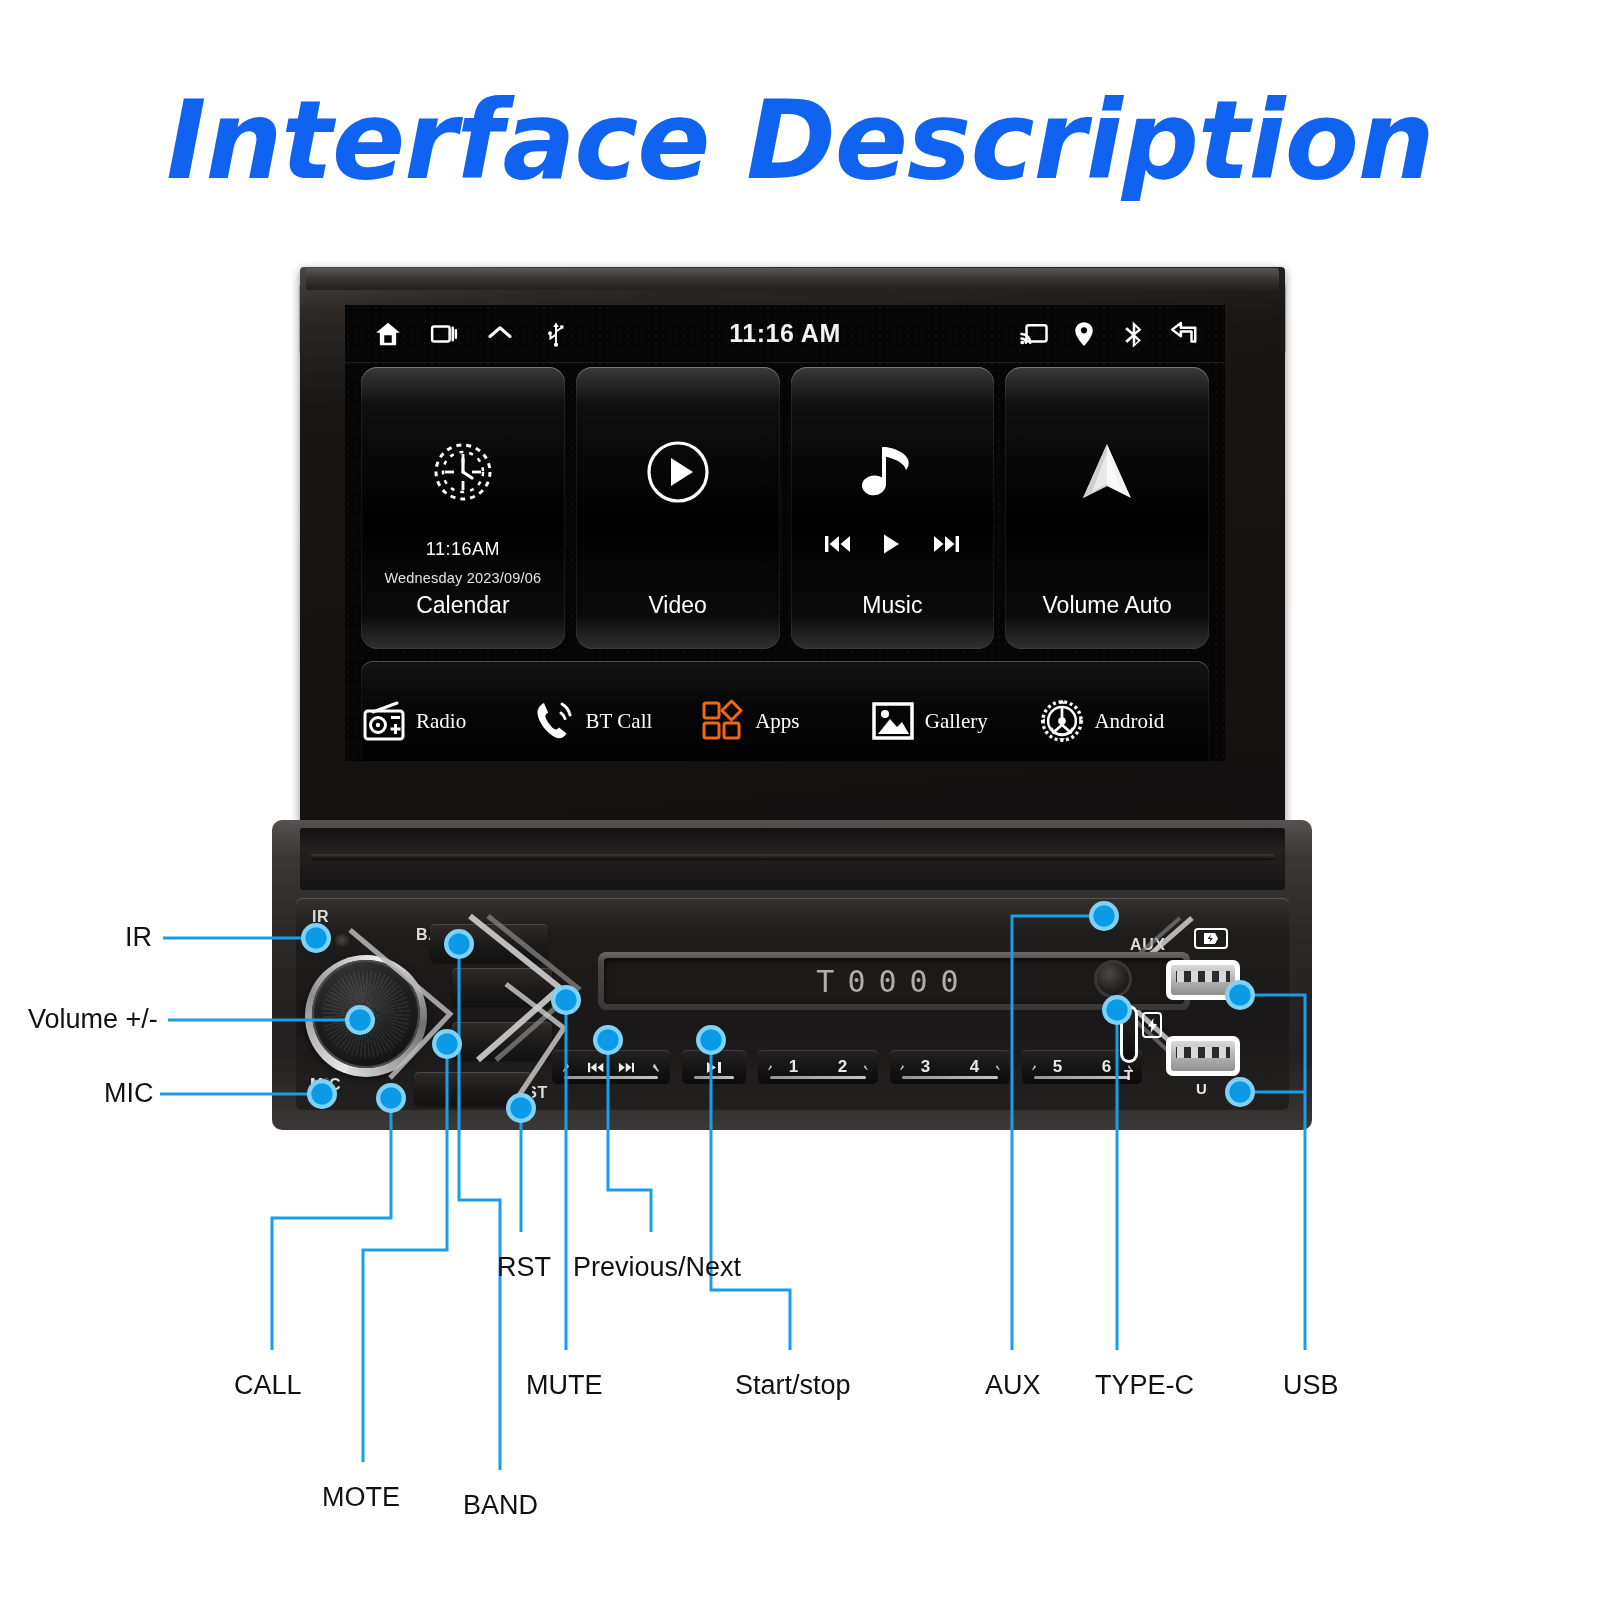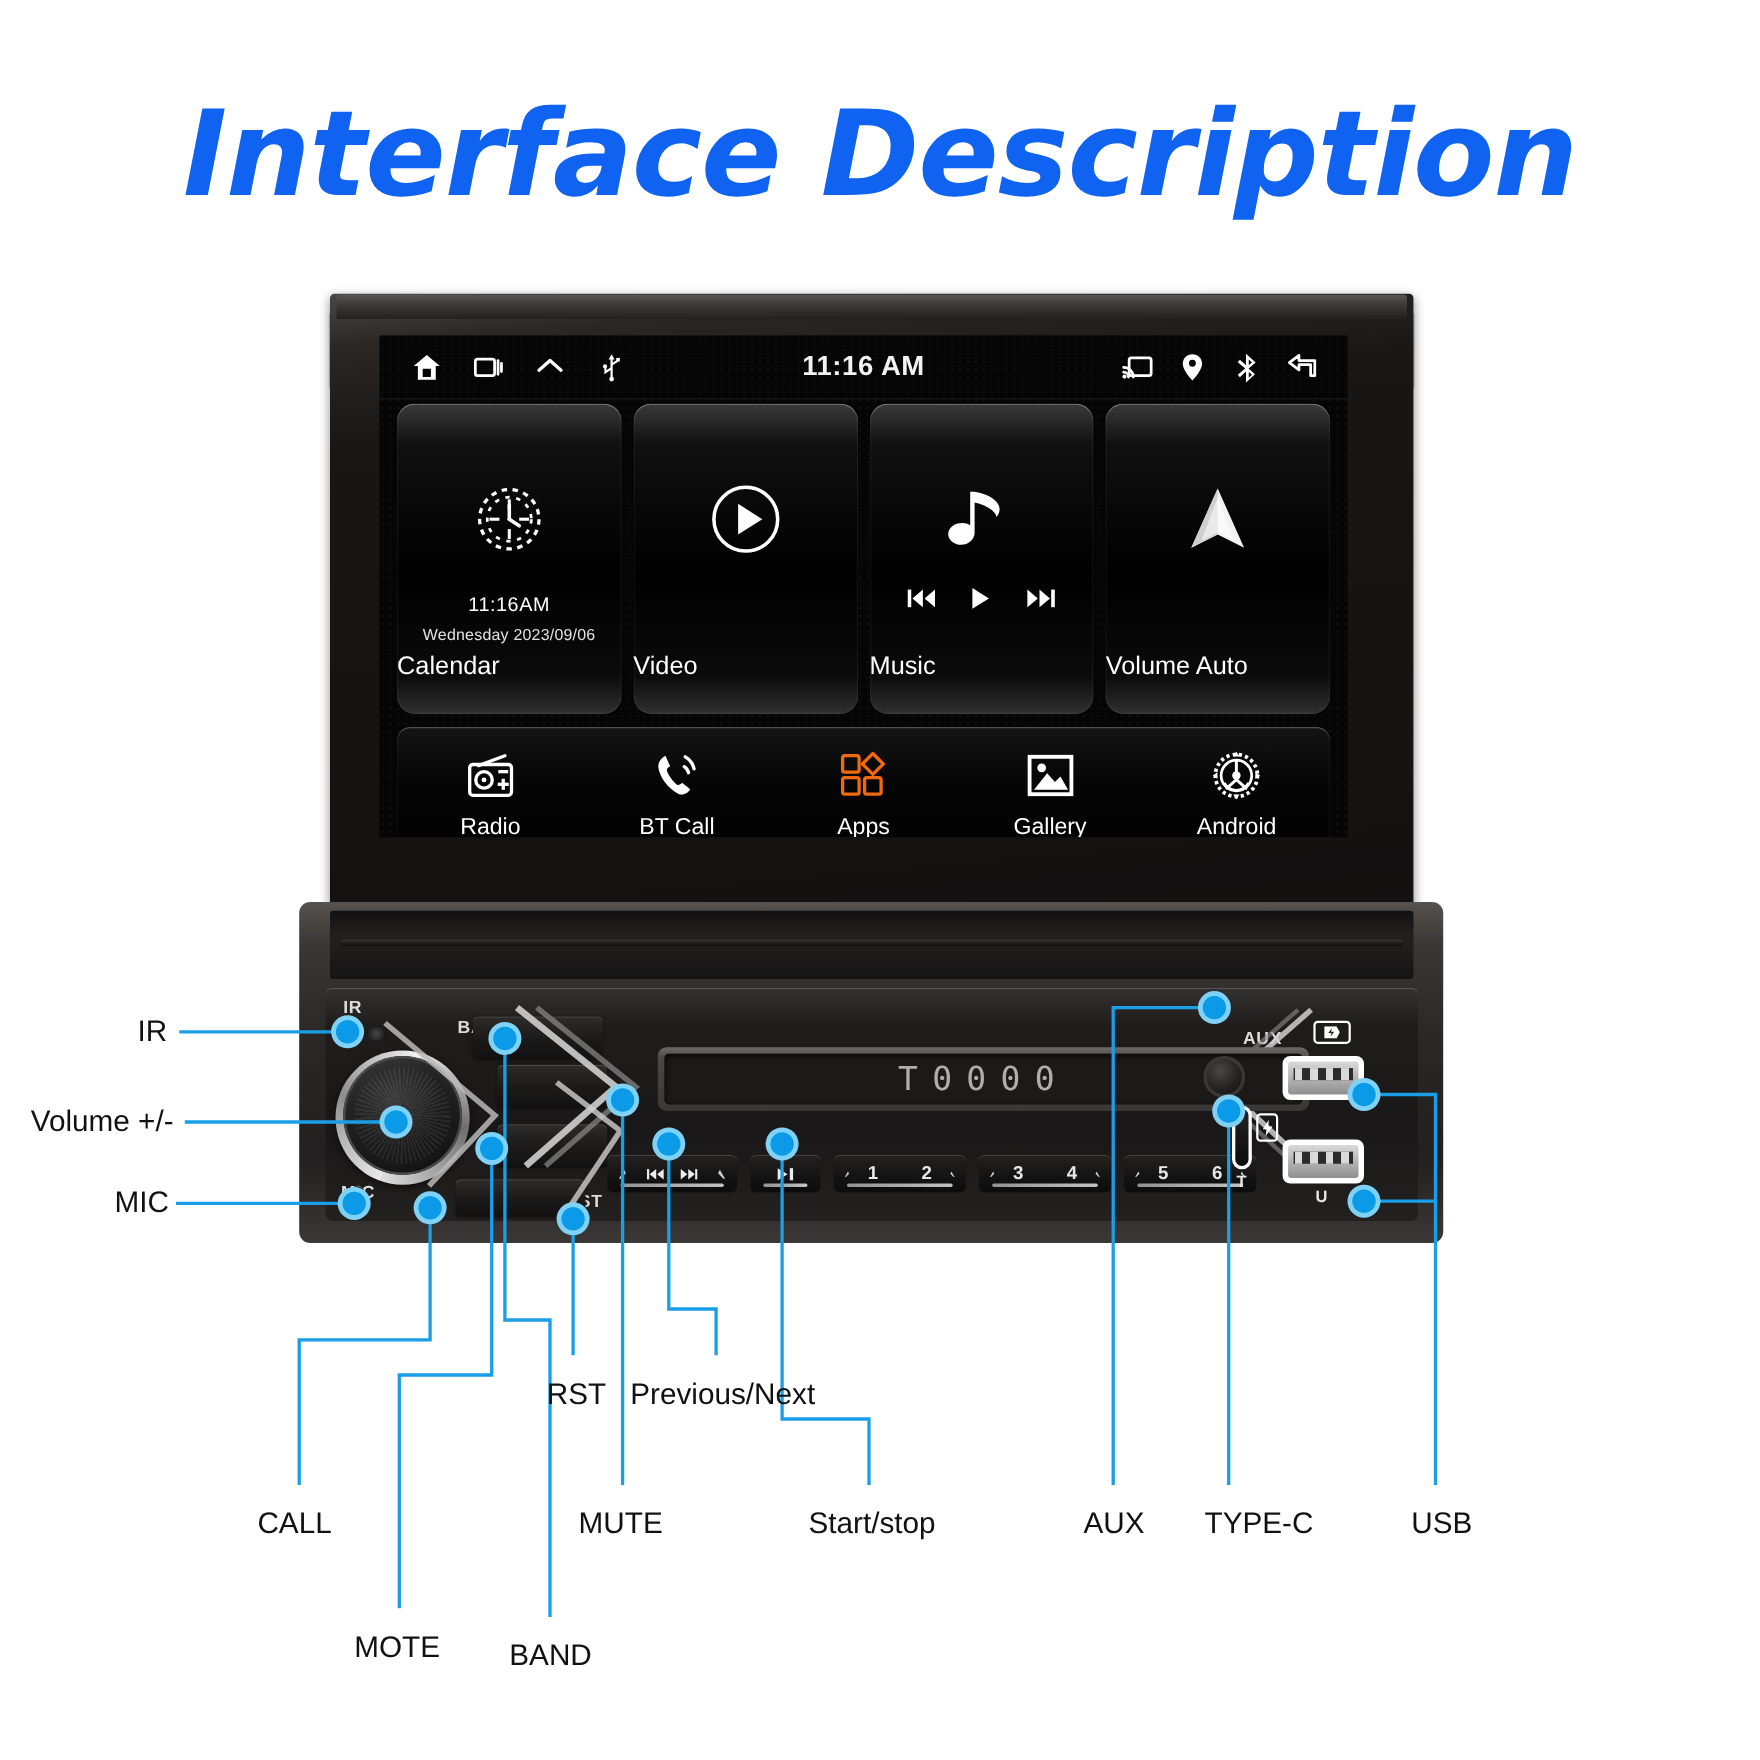--- a/index.html
+++ b/index.html
@@ -94,42 +94,42 @@
     border-radius: 16px;
     background:
       linear-gradient(180deg,#3a3a3a 0%,#101010 13%,#000 55%,#0b0b0b 88%,#303030 100%);
     box-shadow: inset 0 1px 0 rgba(255,255,255,.28), inset 0 0 0 1px rgba(255,255,255,.07);
     position: relative;
     display: flex; flex-direction: column;
     align-items: center; justify-content: flex-start;
   }
   .tile-label {
     position: absolute; bottom: 30px; left: 0; width: 100%;
-    color: #ffffff; font-size: 23px;
+    text-align: center; color: #ffffff; font-size: 23px;
   }
   .tile-icon { margin-top: 62px; height: 86px; display:flex; align-items:center; }
   .tile-icon svg { display:block; }
 
   
   .cal-time { margin-top: 10px; color:#fff; font-size: 33px; font-weight: 500; letter-spacing:.5px;}
   .cal-time span { font-size: 18px; }
   .cal-date { margin-top: 7px; color:#e3e3e3; font-size: 14.5px; letter-spacing:.2px;}
   .music-ctrls { margin-top: 18px; display:flex; gap: 30px; align-items:center; }
   .music-ctrls svg { fill:#fff; }
 
   
   .approw {
     position: absolute; left: 16px; top: 356px;
     width: 848px; height: 120px;
     border-radius: 12px;
     background: linear-gradient(180deg,#141414 0%,#060606 40%,#000 100%);
     box-shadow: inset 0 1px 0 rgba(255,255,255,.22), inset 0 0 0 1px rgba(255,255,255,.05);
     display: flex; align-items: center;
   }
-  .appitem { flex:1; display:flex; flex-direction:column; align-items:center; gap:9px; }
+  .appitem { flex:1; display:flex; flex-direction:row; align-items:center; gap:9px;font-family:Liberation Serif, serif; }
   .appitem .ai { height: 52px; display:flex; align-items:center; }
   .appitem .al { color:#fff; font-size: 21px; }
 
   
   .chassis {
     position: absolute; left: 272px; top: 820px; width: 1040px; height: 310px;
     background: linear-gradient(180deg,#55524f 0%,#3a3836 12%,#2a2826 40%,#222020 75%,#3b3836 100%);
     border-radius: 10px;
   }
   .chassis-gap {

